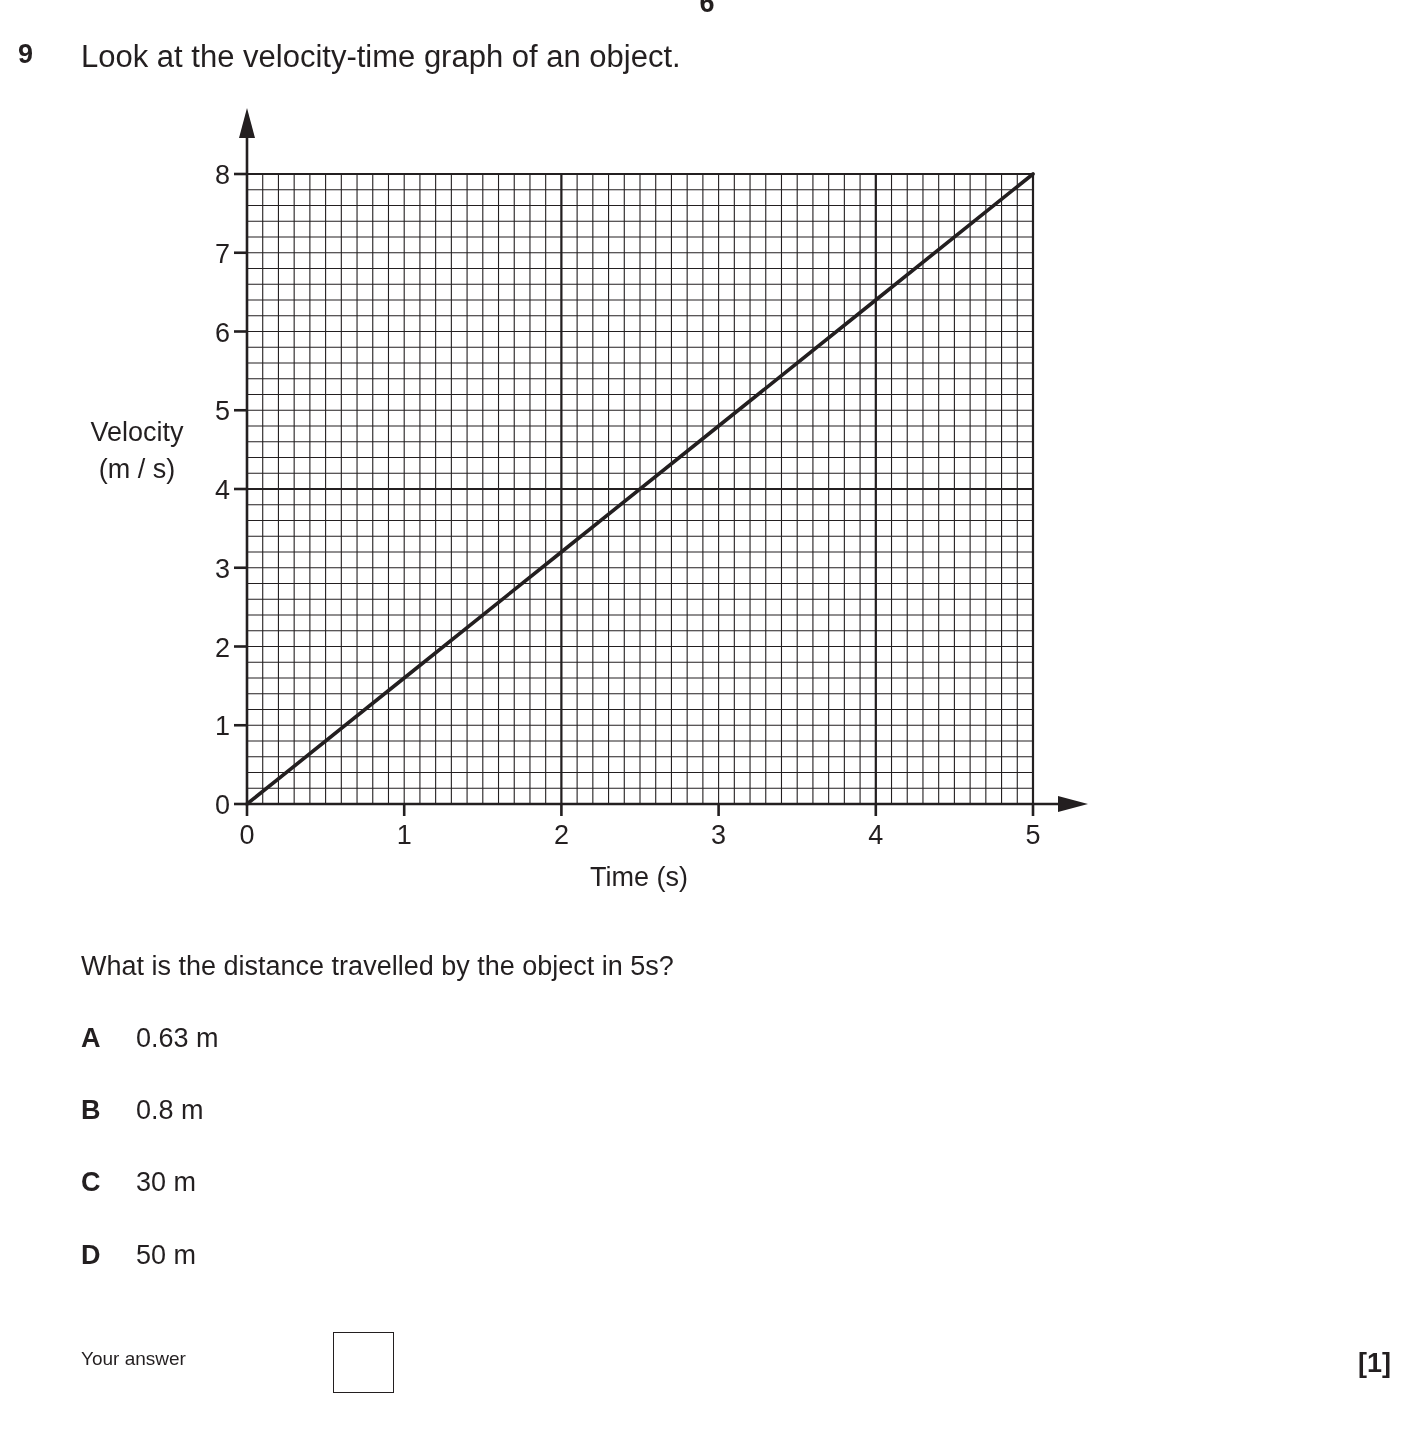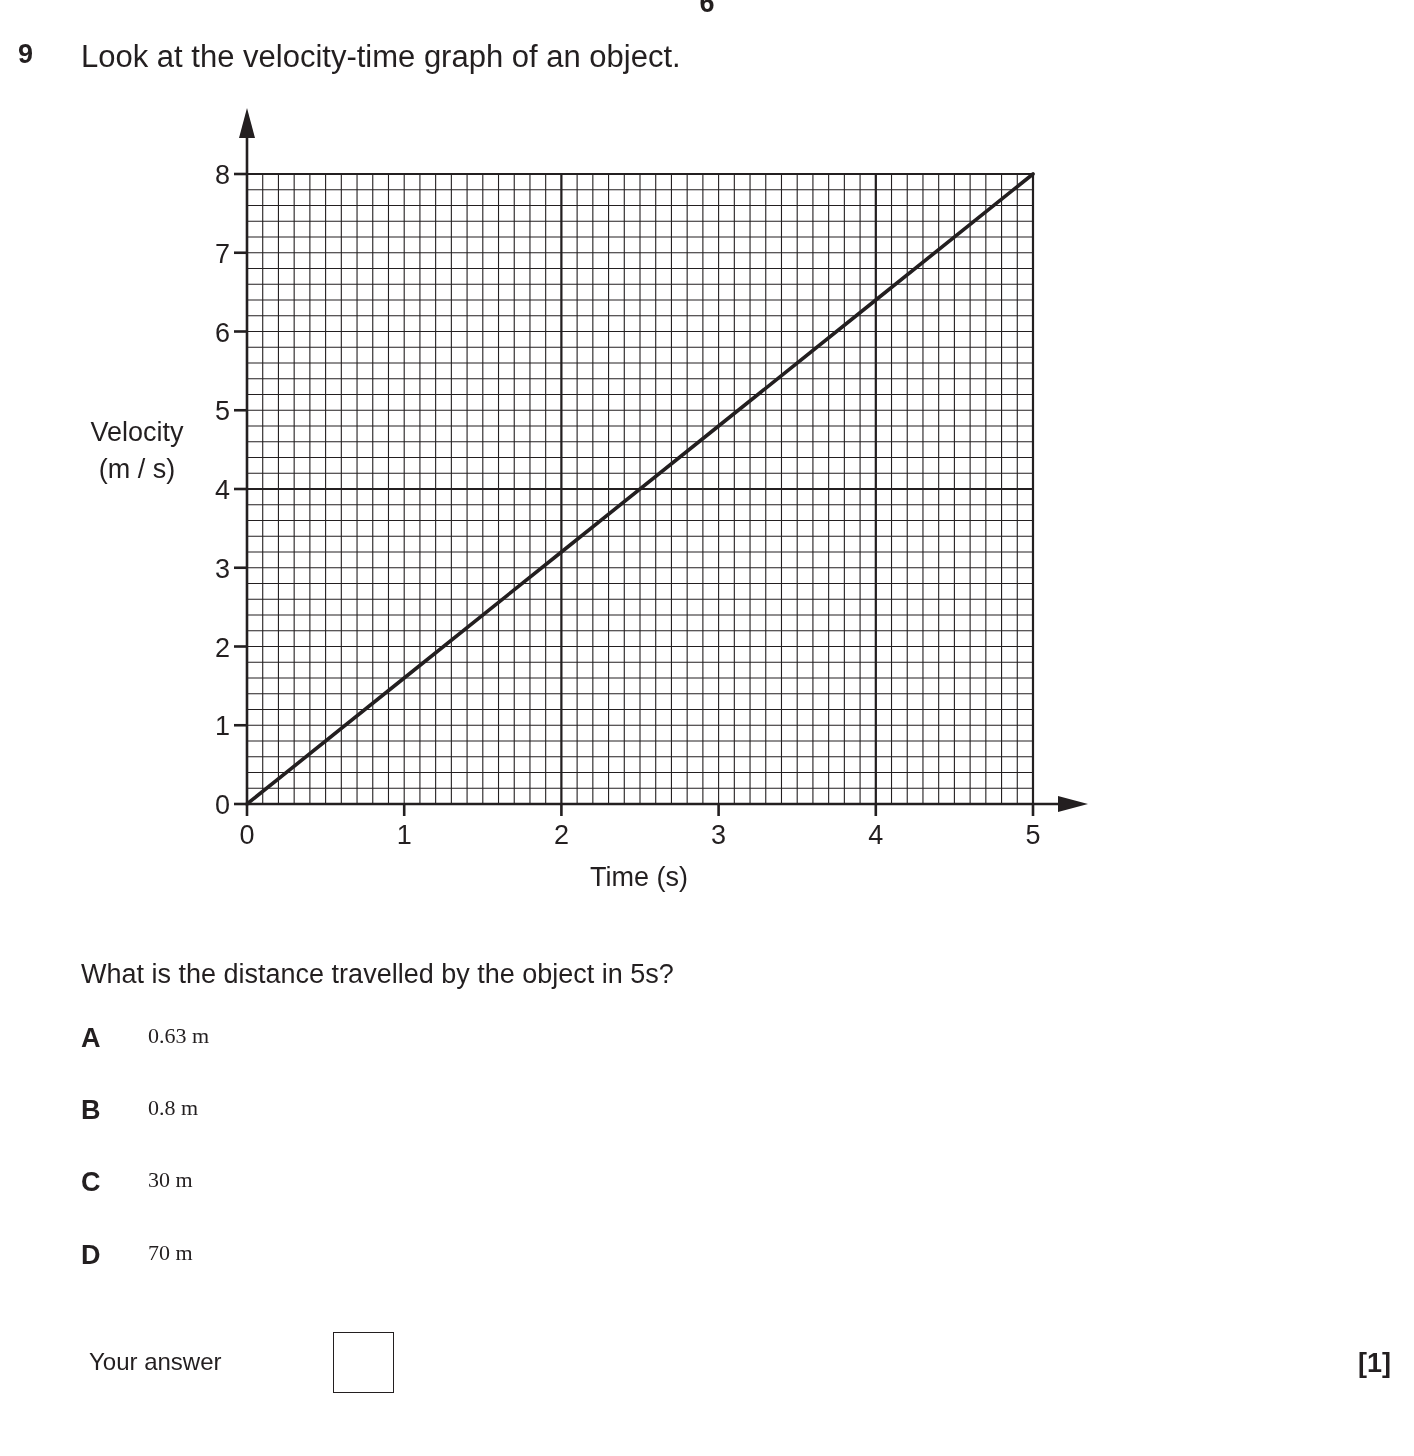--- a/index.html
+++ b/index.html
@@ -3,24 +3,24 @@
 <meta charset="utf-8">
 <style>
   html, body { margin: 0; padding: 0; background: #ffffff; }
   body { width: 1414px; height: 1456px; position: relative; overflow: hidden;
          font-family: "Liberation Sans", sans-serif; color: #231f20; }
   .abs { position: absolute; }
   .page-num { left: 0; width: 1414px; top: -12px; text-align: center; font-weight: bold; font-size: 27px; }
   .q-num { left: 18px; top: 39px; font-weight: bold; font-size: 27px; }
   .q-intro { left: 81px; top: 39px; font-size: 31px; }
   .chart { left: 0; top: 0; }
-  .q-text { left: 81px; top: 951px; font-size: 27px; margin-top: 8px; }
+  .q-text { left: 81px; top: 951px; font-size: 27px; }
   .opt-letter { left: 81px; font-weight: bold; font-size: 27px; }
-  .opt-value { left: 148px; font-size: 22px; font-family: Liberation Serif, serif; }
-  .answer-label { left: 81px; top: 1348px; font-size: 24px; margin-left: 8px; }
+  .opt-value { left: 136px; font-size: 27px; }
+  .answer-label { left: 81px; top: 1348px; font-size: 19px; }
   .answer-box { left: 333px; top: 1332px; width: 61px; height: 61px; border: 1.5px solid #231f20; box-sizing: border-box; background: #fff; }
   .marks { left: 1358px; top: 1348px; font-weight: bold; font-size: 27px; }
   svg text { font-family: "Liberation Sans", sans-serif; fill: #231f20; }
 </style>
 </head>
 <body>
 
 <div class="abs page-num">6</div>
 <div class="abs q-num">9</div>
 <div class="abs q-intro">Look at the velocity-time graph of an object.</div>
@@ -176,18 +176,18 @@
 <div class="abs q-text">What is the distance travelled by the object in 5s?</div>
 
 <div id="options">
   <div class="abs opt-letter" style="top:1023px">A</div>
   <div class="abs opt-value" style="top:1023px">0.63 m</div>
   <div class="abs opt-letter" style="top:1095px">B</div>
   <div class="abs opt-value" style="top:1095px">0.8 m</div>
   <div class="abs opt-letter" style="top:1167px">C</div>
   <div class="abs opt-value" style="top:1167px">30 m</div>
   <div class="abs opt-letter" style="top:1240px">D</div>
-  <div class="abs opt-value" style="top:1240px">70 m</div>
+  <div class="abs opt-value" style="top:1240px">50 m</div>
 </div>
 
 <div class="abs answer-label">Your answer</div>
 <div class="abs answer-box"></div>
 <div class="abs marks">[1]</div>
 
 </body></html>

